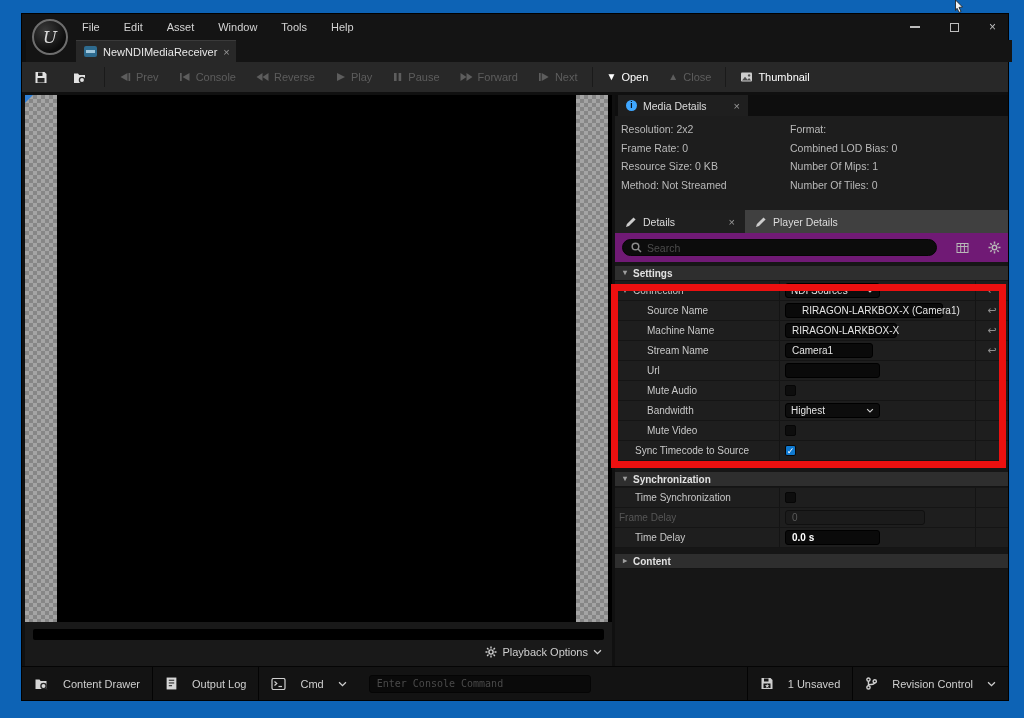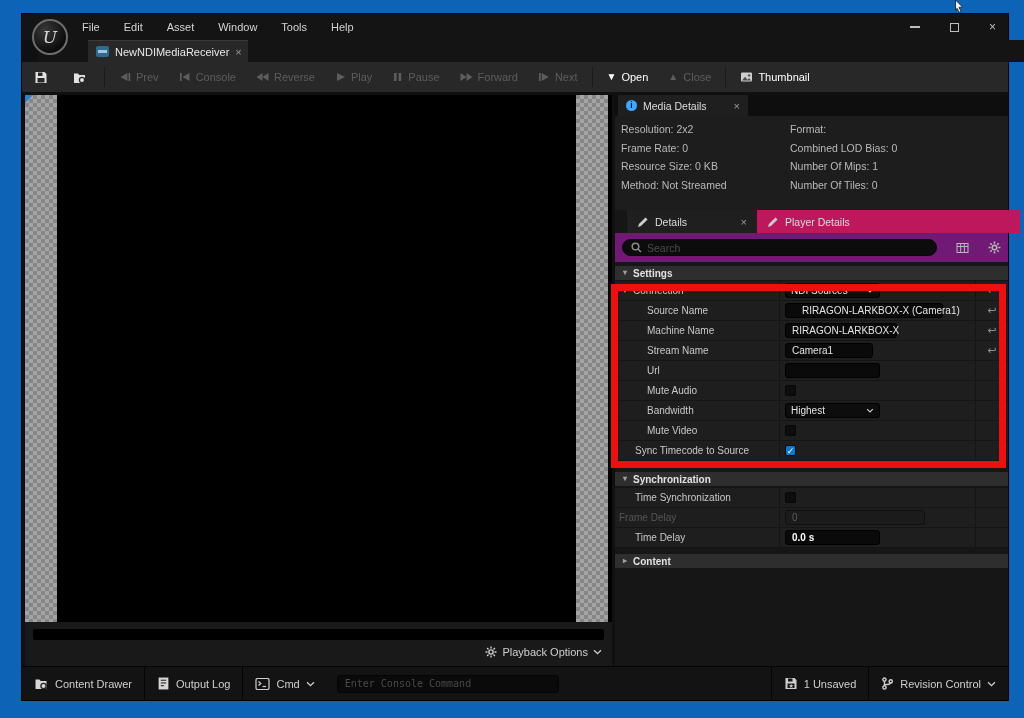--- a/index.html
+++ b/index.html
@@ -10,21 +10,21 @@
   
   .titlebar { position:absolute; left:0; top:0; width:100%; height:26px; background:#141414; display:flex; align-items:center; }
   .logo { position:absolute; left:10px; top:5px; width:36px; height:36px; border-radius:50%; background:radial-gradient(circle at 35% 30%, #3a3a3a, #0c0c0c 70%); border:2px solid #6e6e6e; z-index:5; display:flex; align-items:center; justify-content:center; color:#d8d8d8; font-family:"DejaVu Serif", serif; font-style:italic; font-size:17px; }
   .menus { display:flex; gap:24px; margin-left:60px; font-size:11px; color:#d4d4d4; }
   .menus span { cursor:default; }
   .wctrls { position:absolute; right:12px; top:0; height:26px; display:flex; align-items:center; gap:30px; color:#bdbdbd; font-size:12px; }
   .wc-max { width:9px; height:9px; border:1px solid #bdbdbd; }
   .wc-min { width:10px; height:1.5px; background:#bdbdbd; }
 
   
-  .tabrow { position:absolute; left:16px; top:26px; width:100%; height:22px; background:#141414; }
+  .tabrow { position:absolute; left:4px; top:26px; width:100%; height:22px; background:#141414; }
   .asset-tab { position:absolute; left:50px; top:0; height:22px; width:160px; background:#282828; border-top:1px solid #3a3a3a; display:flex; align-items:center; gap:6px; padding:0 8px; font-size:11px; color:#e8e8e8; }
   .asset-tab .aticon { width:13px; height:11px; background:#2e6b8f; border-radius:2px; position:relative; flex:0 0 auto; }
   .asset-tab .aticon::after { content:""; position:absolute; left:2px; top:4px; width:9px; height:3px; background:#9fc7dd; }
   .tabclose { color:#9a9a9a; font-size:11px; margin-left:auto; }
 
   
   .toolbar { position:absolute; left:0; top:48px; width:100%; height:30px; background:#282828; display:flex; align-items:center; font-size:11px; }
   .tbtn { display:flex; align-items:center; gap:5px; padding:0 10px; height:100%; color:#fff; }
   .tbtn.disabled { color:#5d5d5d; }
   .tbtn svg { display:block; }
@@ -43,21 +43,21 @@
   
   .rpanel { position:absolute; left:593px; top:81px; width:393px; height:571px; background:#161616; }
   .mtab-strip { position:absolute; left:0; top:0; width:100%; height:21px; background:#0e0e0e; }
   .mtab { position:absolute; left:3px; top:0; height:21px; width:130px; background:#1f1f1f; display:flex; align-items:center; gap:6px; padding:0 8px; font-size:10.5px; color:#dcdcdc; }
   .infoicon { width:11px; height:11px; border-radius:50%; background:#3fa7ff; color:#06131f; font-size:8.5px; font-weight:bold; text-align:center; line-height:11px; flex:0 0 auto; }
   .mcontent { position:absolute; left:0; top:21px; width:100%; height:94px; background:#1d1d1d; font-size:10.5px; color:#b9b9b9; }
   .mcol { position:absolute; top:4px; display:flex; flex-direction:column; }
   .mcol div { height:18.5px; line-height:18.5px; }
   .mcol.l { left:6px; } .mcol.r { left:175px; }
 
-  .dtab-strip { position:absolute; left:12px; top:115px; width:100%; height:23px; background:#be185d; display:flex; }
+  .dtab-strip { position:absolute; left:0; top:115px; width:100%; height:23px; background:#404040; display:flex; }
   .dtab { height:100%; display:flex; align-items:center; gap:6px; padding:0 10px; font-size:10.5px; color:#dcdcdc; }
   .dtab.active { background:#1f1f1f; width:130px; }
   .dtab .tabclose { margin-left:auto; }
 
   .searchrow { position:absolute; left:0; top:138px; width:100%; height:29px; background:#701a75; display:flex; align-items:center; padding:0 7px; gap:19px; }
   .searchbox { flex:1; height:17px; background:#0c0c0c; border:1px solid #060606; border-radius:9px; display:flex; align-items:center; gap:5px; padding:0 8px; }
   .searchbox input { flex:1; background:transparent; border:none; outline:none; color:#cfcfcf; font-size:10.5px; font-family:inherit; }
   .searchbox input::placeholder { color:#4d4d4d; }
 
   .sechdr { height:15px; background:#2e2e2e; border-bottom:1px solid #141414; display:flex; align-items:center; gap:6px; padding-left:8px; font-size:10px; font-weight:bold; color:#e2e2e2; }
@@ -76,21 +76,21 @@
   .dropdown { background:#0d0d0d; border:1px solid #000; border-radius:3px; height:15px; display:flex; align-items:center; justify-content:space-between; padding:0 5px; font-size:10px; color:#e4e4e4; width:95px; }
   .cbox { width:11px; height:11px; background:#0d0d0d; border:1px solid #060606; border-radius:2px; font-size:9px; line-height:10px; text-align:center; color:#fff; }
   .cbox.on { background:#0f79d0; }
 
   .synchdr { position:absolute; left:0; top:377px; width:100%; }
   .rows2 { position:absolute; left:0; top:393px; width:100%; }
   .conthdr { position:absolute; left:0; top:459px; width:100%; }
 
   
   .statusbar { position:absolute; left:0; bottom:0; width:100%; height:34px; background:#131313; border-top:1px solid #050505; display:flex; align-items:center; font-size:11px; color:#cfcfcf; }
-  .sbtn { display:flex; align-items:center; gap:6px; padding:0 12px; height:100%; }
+  .sbtn { display:flex; align-items:center; gap:14px; padding:0 12px; height:100%; }
   .ssep { width:1px; height:100%; background:#040404; }
   .console { width:222px; height:18px; background:#0a0a0a; border:1px solid #050505; border-radius:3px; margin-left:10px; display:flex; align-items:center; padding:0 7px; }
   .console input { width:100%; background:transparent; border:none; outline:none; font-family:"DejaVu Sans Mono", monospace; font-size:10px; color:#8a8a8a; }
   .console input::placeholder { color:#4a4a4a; }
   .sright { margin-left:auto; display:flex; align-items:center; height:100%; }
 
   
   .redbox { position:absolute; left:611px; top:284px; width:395px; height:184px; border:7px solid #ec1010; pointer-events:none; z-index:50; }
   .cursor { position:absolute; left:953px; top:0; z-index:60; }
   .chev { display:block; }

